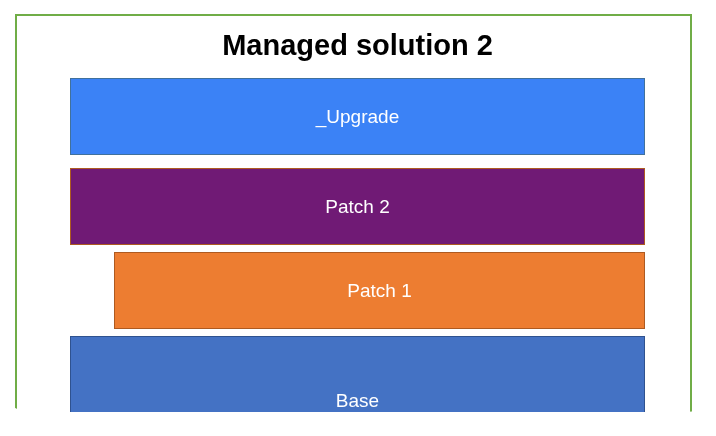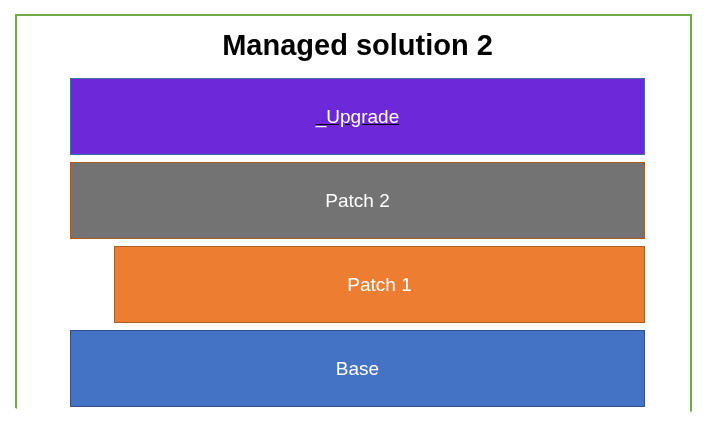--- a/index.html
+++ b/index.html
@@ -65,30 +65,30 @@
 </head>
 <body>
 
 <div class="canvas">
   <div class="frame" style="border-color: rgb(112, 173, 71);"></div>
 
   <div class="diagram-title">Managed solution 2</div>
 
   <div class="bars">
 
-    <div class="bar" style="background-color: #6d28d9; border-color: rgb(65, 113, 156); text-decoration: underline;">
+    <div class="bar" style="background-color: #3b82f6; border-color: rgb(65, 113, 156);">
       <span class="bar-label">_Upgrade</span>
     </div>
 
-    <div class="bar" style="background-color: #737373; border-color: rgb(174, 90, 33);">
+    <div class="bar" style="background-color: #701a75; border-color: rgb(174, 90, 33); margin-top: 6px;">
       <span class="bar-label">Patch 2</span>
     </div>
 
     <div class="bar" style="background-color: rgb(237, 125, 49); border-color: rgb(174, 90, 33); margin-left: 44px;">
       <span class="bar-label">Patch 1</span>
     </div>
 
-    <div class="bar" style="background-color: rgb(68, 114, 196); border-color: rgb(47, 82, 143);">
+    <div class="bar" style="background-color: rgb(68, 114, 196); border-color: rgb(47, 82, 143); align-items: flex-end;">
       <span class="bar-label">Base</span>
     </div>
 
   </div>
 </div>
 
 </body></html>

